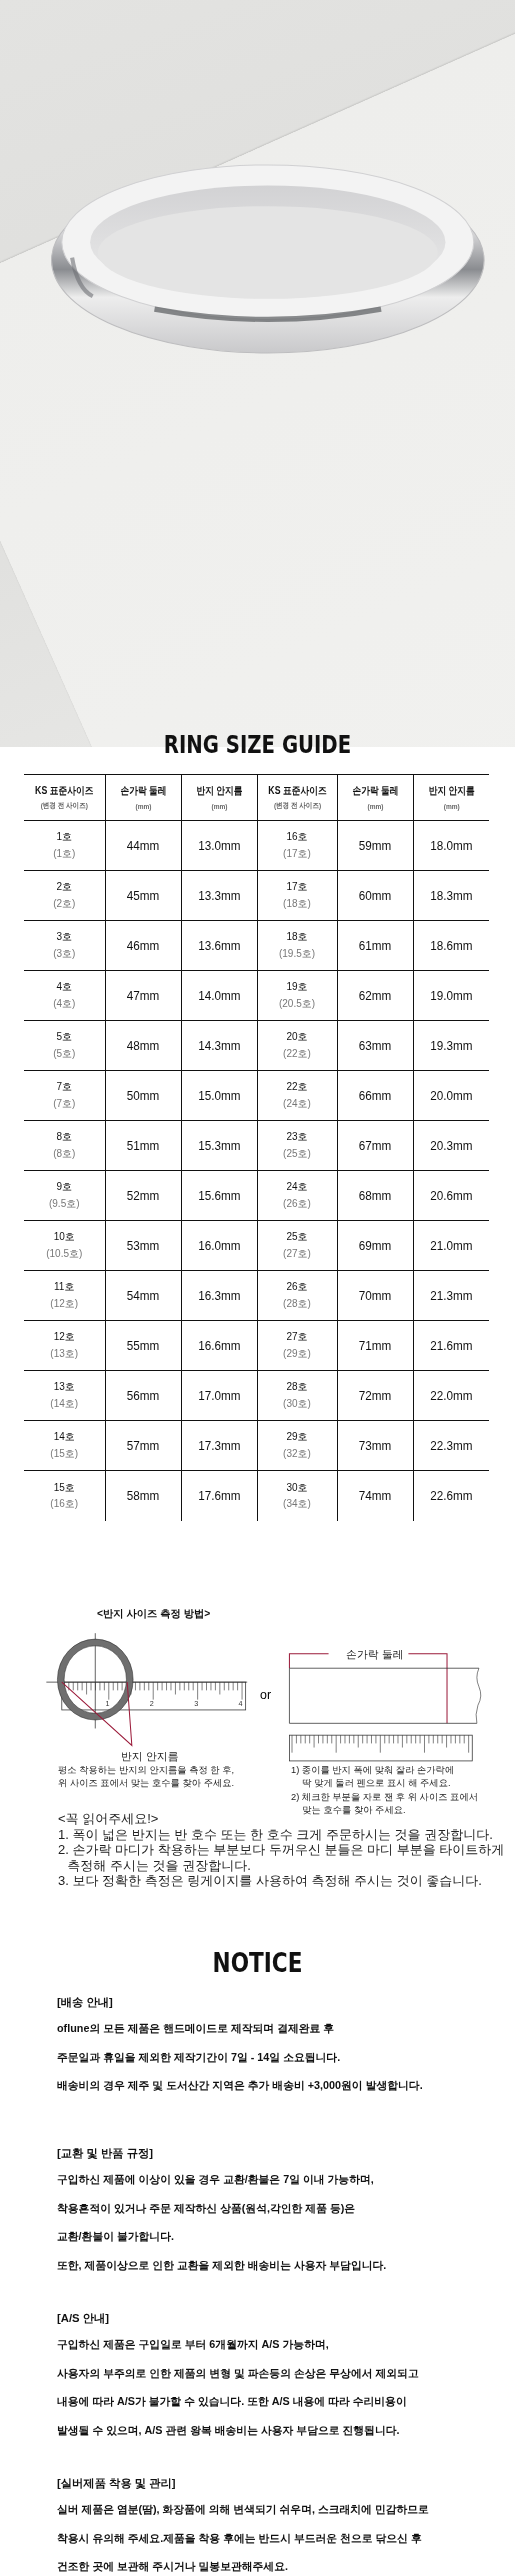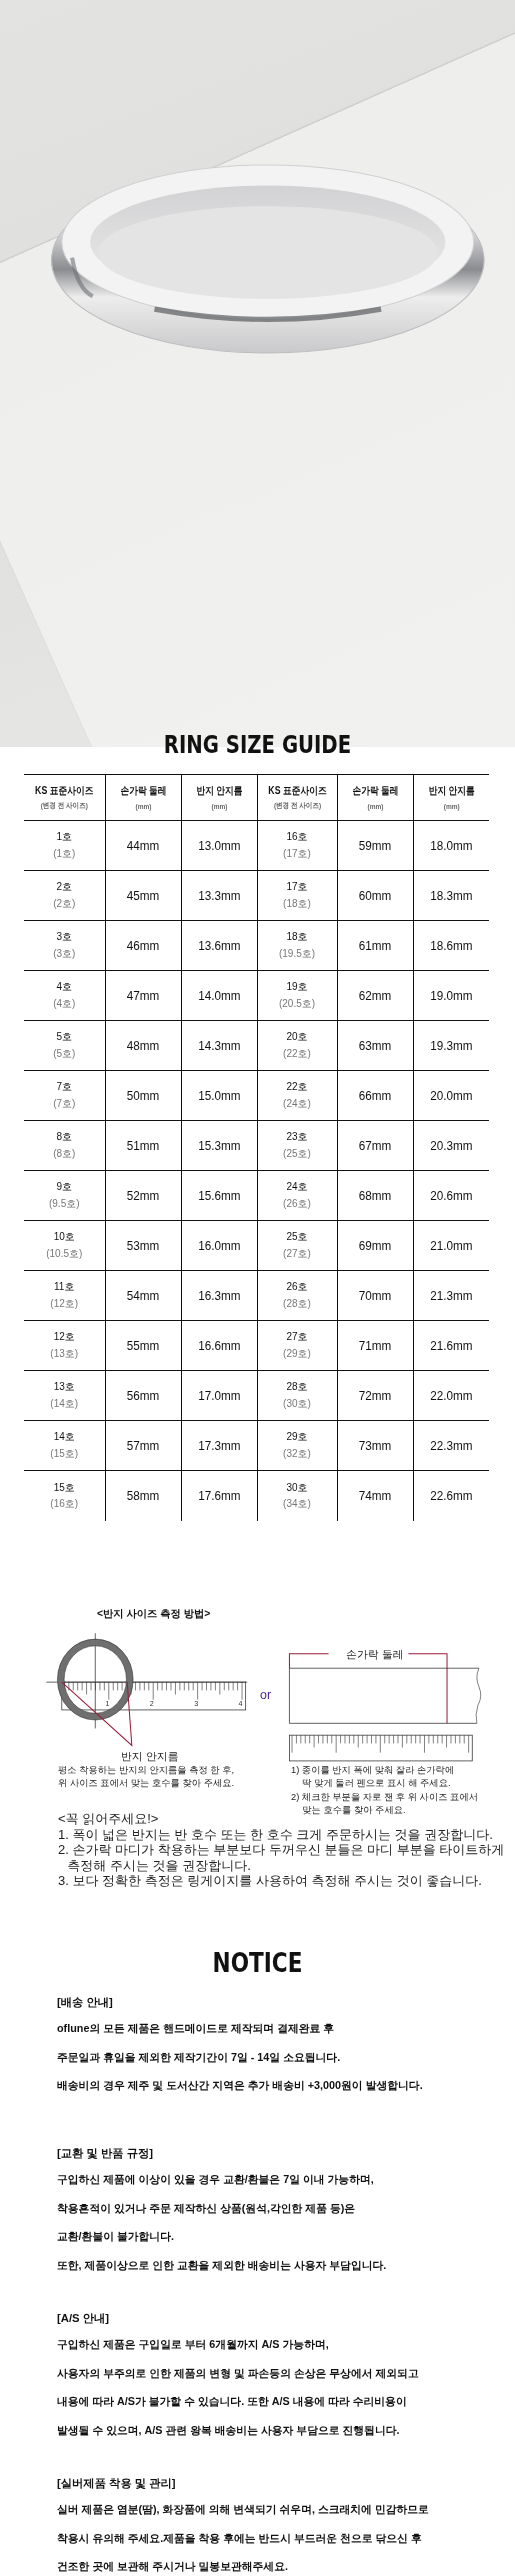--- a/index.html
+++ b/index.html
@@ -42,21 +42,21 @@
   .sz-main { display: block; font-size: 10px; color: #111; }
   .sz-sub { display: block; font-size: 10px; color: #777; margin-top: 2.1px; }
   .val { font-size: 13px; color: #111; display: inline-block; transform: scaleX(0.9); }
 
   
   .measure-title { position: absolute; left: 57px; top: 1607px; font-size: 10.3px; font-weight: bold; color: #111; margin-left: 40px; }
   .diagram { position: absolute; left: 0; top: 1628px; }
   .diag-caption {
     position: absolute; font-size: 9.3px; color: #222; line-height: 13.4px;
   }
-  .or-label { position: absolute; left: 260px; top: 1688px; font-size: 12.4px; color: #4c1d95; }
+  .or-label { position: absolute; left: 260px; top: 1688px; font-size: 12.4px; color: #000000; }
   .notes { position: absolute; left: 58px; top: 1811px; font-size: 13px; line-height: 15.5px; color: #222; }
   .notes .indent { padding-left: 9.3px; }
 
   
   .notice-title {
     position: absolute; left: 0; top: 1947px; width: 515px; text-align: center;
     font-size: 27px; font-weight: bold; color: #111; font-family: "DejaVu Sans", sans-serif;
     transform: scaleX(0.8);
   }
   .notice-section { position: absolute; left: 57px; width: 438px; }

